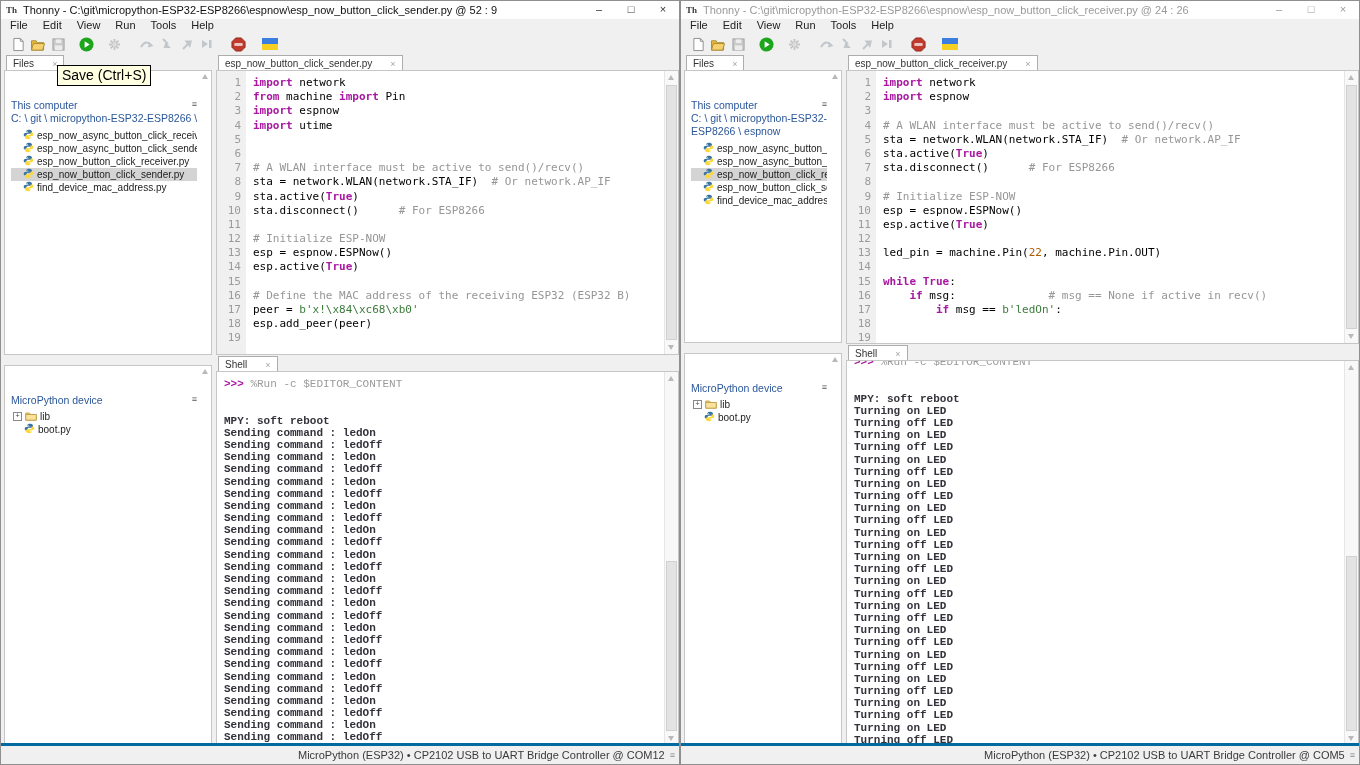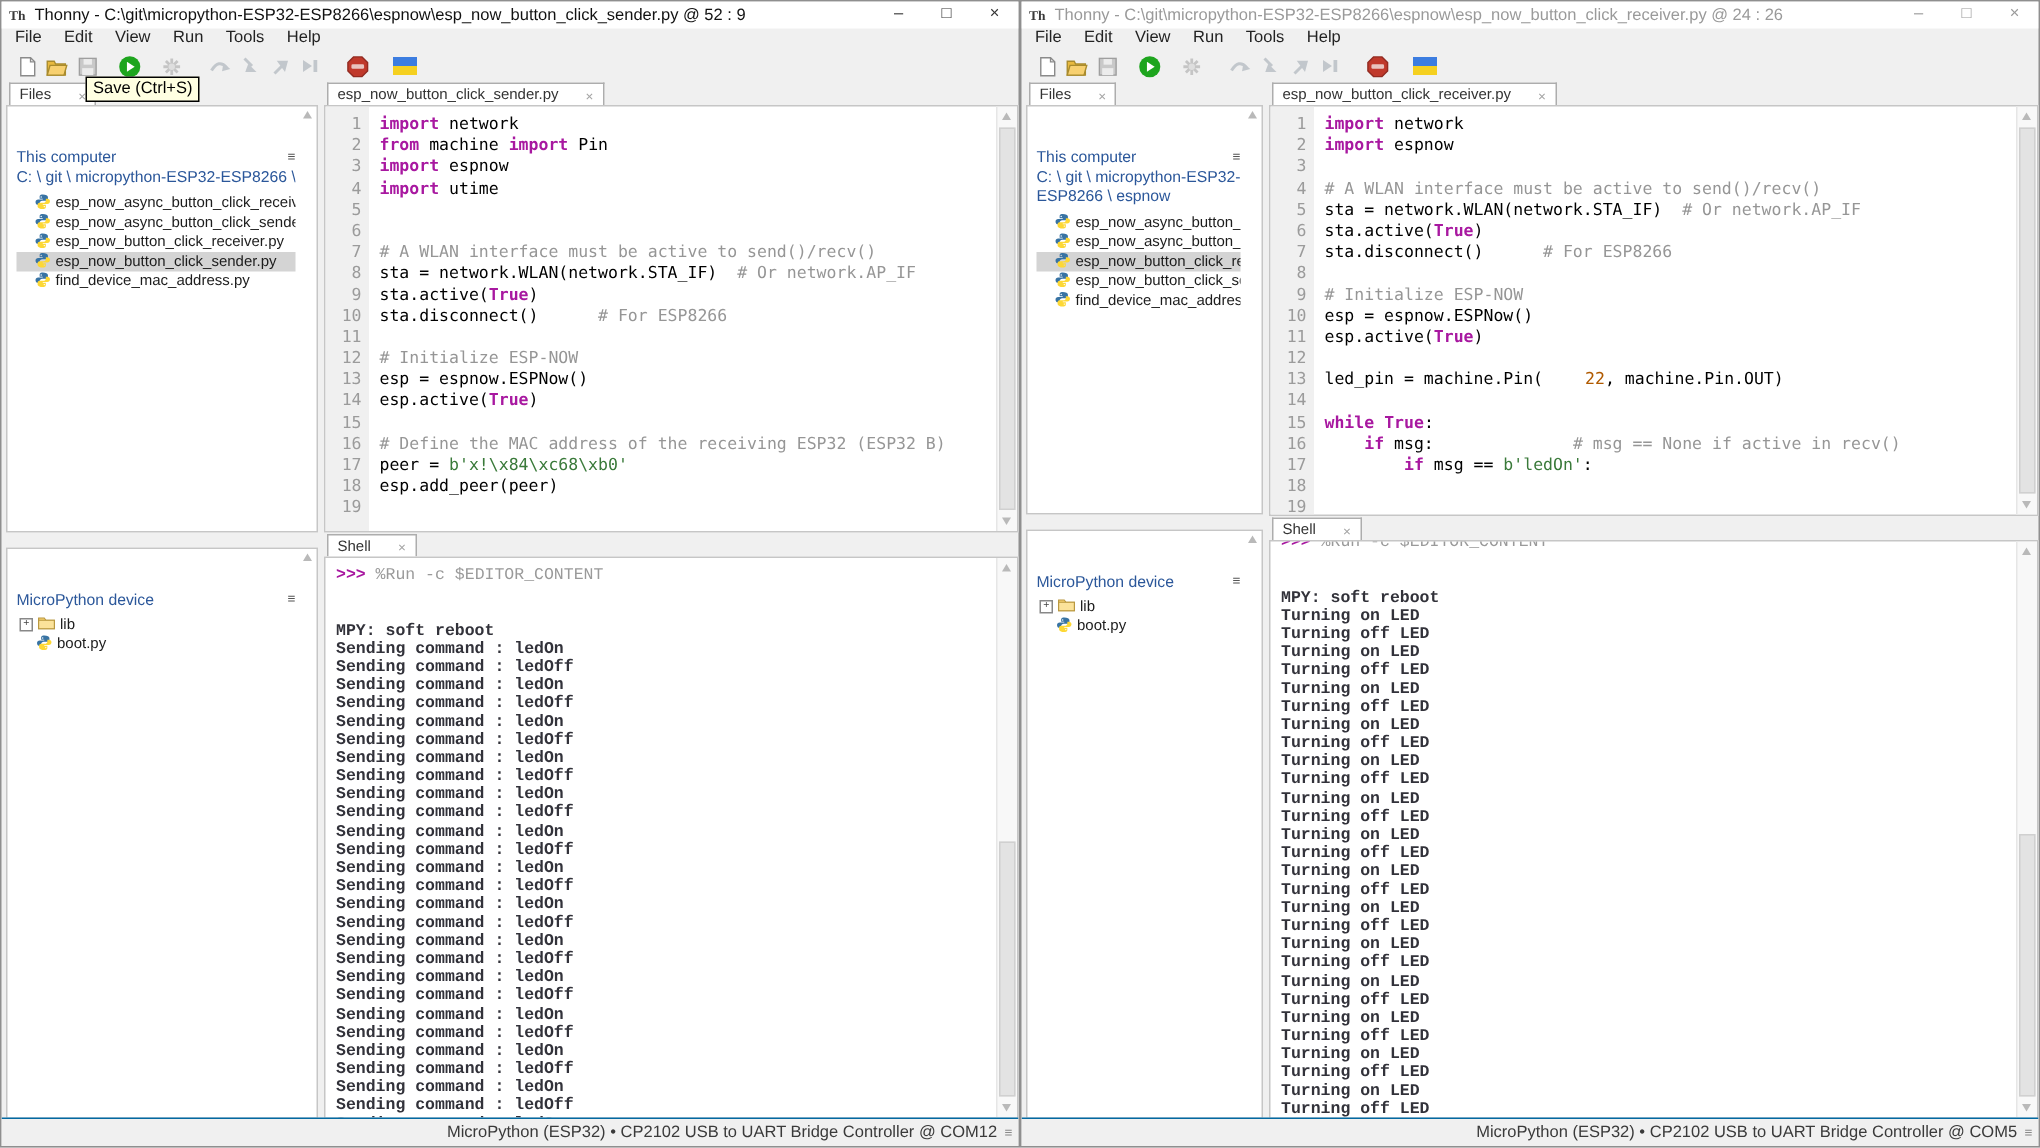--- a/index.html
+++ b/index.html
@@ -51,42 +51,42 @@
   .editor-body{background:#fff;border:1px solid #c6c6c6;display:flex;overflow:hidden;
                font-family:"DejaVu Sans Mono",monospace;font-size:11px;line-height:14.2px;position:relative;flex:0 0 auto;}
   #win0 .editor-body{height:283px;} #win1 .editor-body{height:272px;}
   .gutter{width:24px;background:#f0f0f0;color:#9b9b9b;text-align:right;padding:5px 5px 0 0;flex:0 0 auto;}
   .gutter div{height:14.2px;}
   .codecol{flex:1;padding:5px 0 0 7px;overflow:hidden;min-width:0;}
   .codeline{white-space:pre;height:14.2px;color:#000;}
   .kw{color:#a818a0;font-weight:bold;}
   .com{color:#969696;}
   .str{color:#3a7a3a;}
-  .num{color:#b05a00;margin-left:28px;}
+  .num{color:#b05a00;}
   
   .vscroll{width:13px;background:#f8f8f8;border-left:1px solid #e6e6e6;position:relative;flex:0 0 auto;}
   .sb-up{position:absolute;top:4px;left:3px;width:0;height:0;border-left:3.5px solid transparent;border-right:3.5px solid transparent;border-bottom:5px solid #b9b9b9;}
   .sb-down{position:absolute;bottom:4px;left:3px;width:0;height:0;border-left:3.5px solid transparent;border-right:3.5px solid transparent;border-top:5px solid #b9b9b9;}
   .sb-thumb{position:absolute;left:1px;right:1px;background:#e3e3e3;border:1px solid #d0d0d0;}
   
   .shell-body{background:#fff;border:1px solid #c6c6c6;flex:1;display:flex;overflow:hidden;min-height:0;}
   .shell-content{flex:1;padding:6px 0 0 7px;overflow:hidden;min-width:0;
                  font-family:"Liberation Mono",monospace;font-size:11px;line-height:12.2px;}
   #win1 .shell-content{padding-top:0;margin-top:-5px;}
   .sline{white-space:pre;height:12.2px;}
   .prompt{color:#a818a0;font-weight:bold;}
   .cmd{color:#9a9a9a;}
   .sout{color:#32323a;font-weight:bold;}
   
-  .statusbar{position:absolute;bottom:0;left:0;right:0;height:18px;background:#f0f0f0;border-top:1px solid #0369a1;
+  .statusbar{position:absolute;bottom:0;left:0;right:0;height:18px;background:#f0f0f0;border-top:3px solid #0369a1;
              display:flex;align-items:center;justify-content:flex-end;font-size:11px;color:#3a3a3a;padding-right:4px;}
   .grip{color:#8a8a8a;font-size:9px;margin-left:5px;}
   
-  .tooltip{position:absolute;left:56px;top:50px;background:#ffffe1;border:1px solid #000;
-           font-size:11px;color:#000;padding:1px 4px 2px 4px;z-index:50;white-space:nowrap;}
+  .tooltip{position:absolute;left:56px;top:64px;background:#ffffe1;border:1px solid #000;
+           font-size:14px;color:#000;padding:1px 4px 2px 4px;z-index:50;white-space:nowrap;}
 </style>
 </head>
 <body>
 
 <div class="win" id="win0">
   <div class="titlebar">
     <span class="appicon">Th</span>
     <span class="titletext">Thonny  -  C:\git\micropython-ESP32-ESP8266\espnow\esp_now_button_click_sender.py  @  52 : 9</span>
     <span class="controls">
       <span class="ctrl">–</span>

